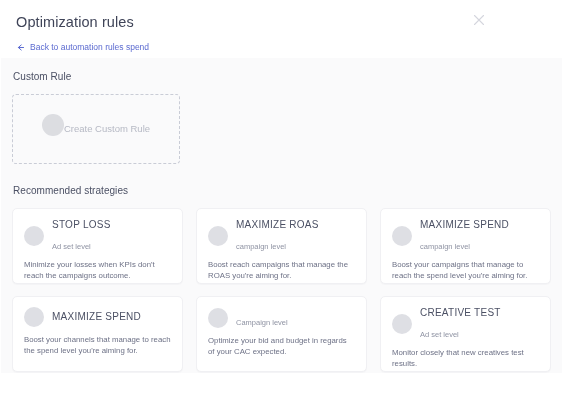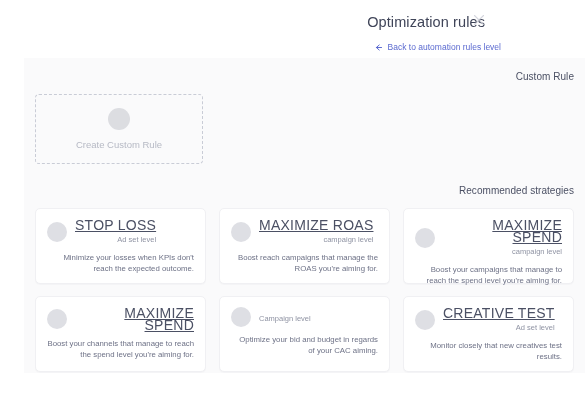--- a/index.html
+++ b/index.html
@@ -14,21 +14,20 @@
     color: #4a4f63;
     overflow: hidden;
   }
 
   .modal {
     position: relative;
     width: 501px;
     height: 397px;
     background: #ffffff;
     box-sizing: border-box;
-    text-align: right;
   }
 
   
   .modal-header {
     position: relative;
     padding: 12px 16px 0 16px;
   }
   .modal-title {
     font-size: 14.5px;
     font-weight: 400;
@@ -64,21 +63,21 @@
     width: 9px;
     height: 9px;
     position: relative;
     top: 0px;
   }
   .back-arrow svg { display: block; }
 
   
   .panel {
     position: absolute;
-    left: 24px;
+    left: 1px;
     top: 58px;
     width: 561px;
     height: 315px;
     background: #fafafb;
     box-sizing: border-box;
     padding: 10px 11px 0 11px;
   }
 
   .section-title {
     font-size: 10px;
@@ -93,21 +92,20 @@
   }
 
   
   .custom-rule {
     margin-top: 10px;
     width: 168px;
     height: 70px;
     border: 1px dashed #c9ccd6;
     border-radius: 4px;
     display: flex;
-    flex-direction: column;
     align-items: center;
     justify-content: center;
     background: transparent;
     cursor: pointer;
     box-sizing: border-box;
   }
   .custom-rule .avatar {
     width: 22px;
     height: 22px;
     border-radius: 50%;
@@ -148,32 +146,31 @@
     border-radius: 50%;
     background: #dedfe4;
     flex: 0 0 auto;
   }
   .card-titles {
     display: flex;
     flex-direction: column;
     justify-content: center;
   }
   .card-title {
-    font-size: 14px;
+    font-size: 10px;
     font-weight: 400;
     color: #4b5064;
     letter-spacing: 0.25px;
     line-height: 12px;
-    text-decoration: underline;
   }
   .card-sub {
     font-size: 7.5px;
     color: #8f93a3;
     line-height: 11px;
-    margin-top: 3px;
+    margin-top: 10px;
   }
   .card-desc {
     margin-top: 7px;
     font-size: 7.8px;
     color: #6d7186;
     line-height: 11px;
   }
 </style>
 </head>
 <body>
@@ -189,21 +186,21 @@
     </span>
   </div>
 
   <a class="back-link">
     <span class="back-arrow">
       <svg width="9" height="9" viewBox="0 0 10 10" aria-hidden="true">
         <path d="M5.8 2.2 L2.6 5 L5.8 7.8" stroke="#5b6ad0" stroke-width="1.1" fill="none" stroke-linecap="round" stroke-linejoin="round"></path>
         <path d="M2.6 5 L8.4 5" stroke="#5b6ad0" stroke-width="1.1" fill="none" stroke-linecap="round"></path>
       </svg>
     </span>
-    <span>Back to automation rules level</span>
+    <span>Back to automation rules spend</span>
   </a>
 
   <div class="panel">
 
     <div class="section-title">Custom Rule</div>
 
     <div class="custom-rule">
       <span class="avatar"></span>
       <span class="label">Create Custom Rule</span>
     </div>
@@ -213,21 +210,21 @@
     <div class="cards">
 
       <div class="card">
         <div class="card-head">
           <span class="card-avatar"></span>
           <span class="card-titles">
             <span class="card-title">STOP LOSS</span>
             <span class="card-sub">Ad set level</span>
           </span>
         </div>
-        <div class="card-desc">Minimize your losses when KPIs don't reach the expected outcome.</div>
+        <div class="card-desc">Minimize your losses when KPIs don't reach the campaigns outcome.</div>
       </div>
 
       <div class="card">
         <div class="card-head">
           <span class="card-avatar"></span>
           <span class="card-titles">
             <span class="card-title">MAXIMIZE ROAS</span>
             <span class="card-sub">campaign level</span>
           </span>
         </div>
@@ -255,21 +252,21 @@
         <div class="card-desc">Boost your channels that manage to reach the spend level you're aiming for.</div>
       </div>
 
       <div class="card">
         <div class="card-head">
           <span class="card-avatar"></span>
           <span class="card-titles">
             <span class="card-sub">Campaign level</span>
           </span>
         </div>
-        <div class="card-desc">Optimize your bid and budget in regards of your CAC aiming.</div>
+        <div class="card-desc">Optimize your bid and budget in regards of your CAC expected.</div>
       </div>
 
       <div class="card">
         <div class="card-head">
           <span class="card-avatar"></span>
           <span class="card-titles">
             <span class="card-title">CREATIVE TEST</span>
             <span class="card-sub">Ad set level</span>
           </span>
         </div>

